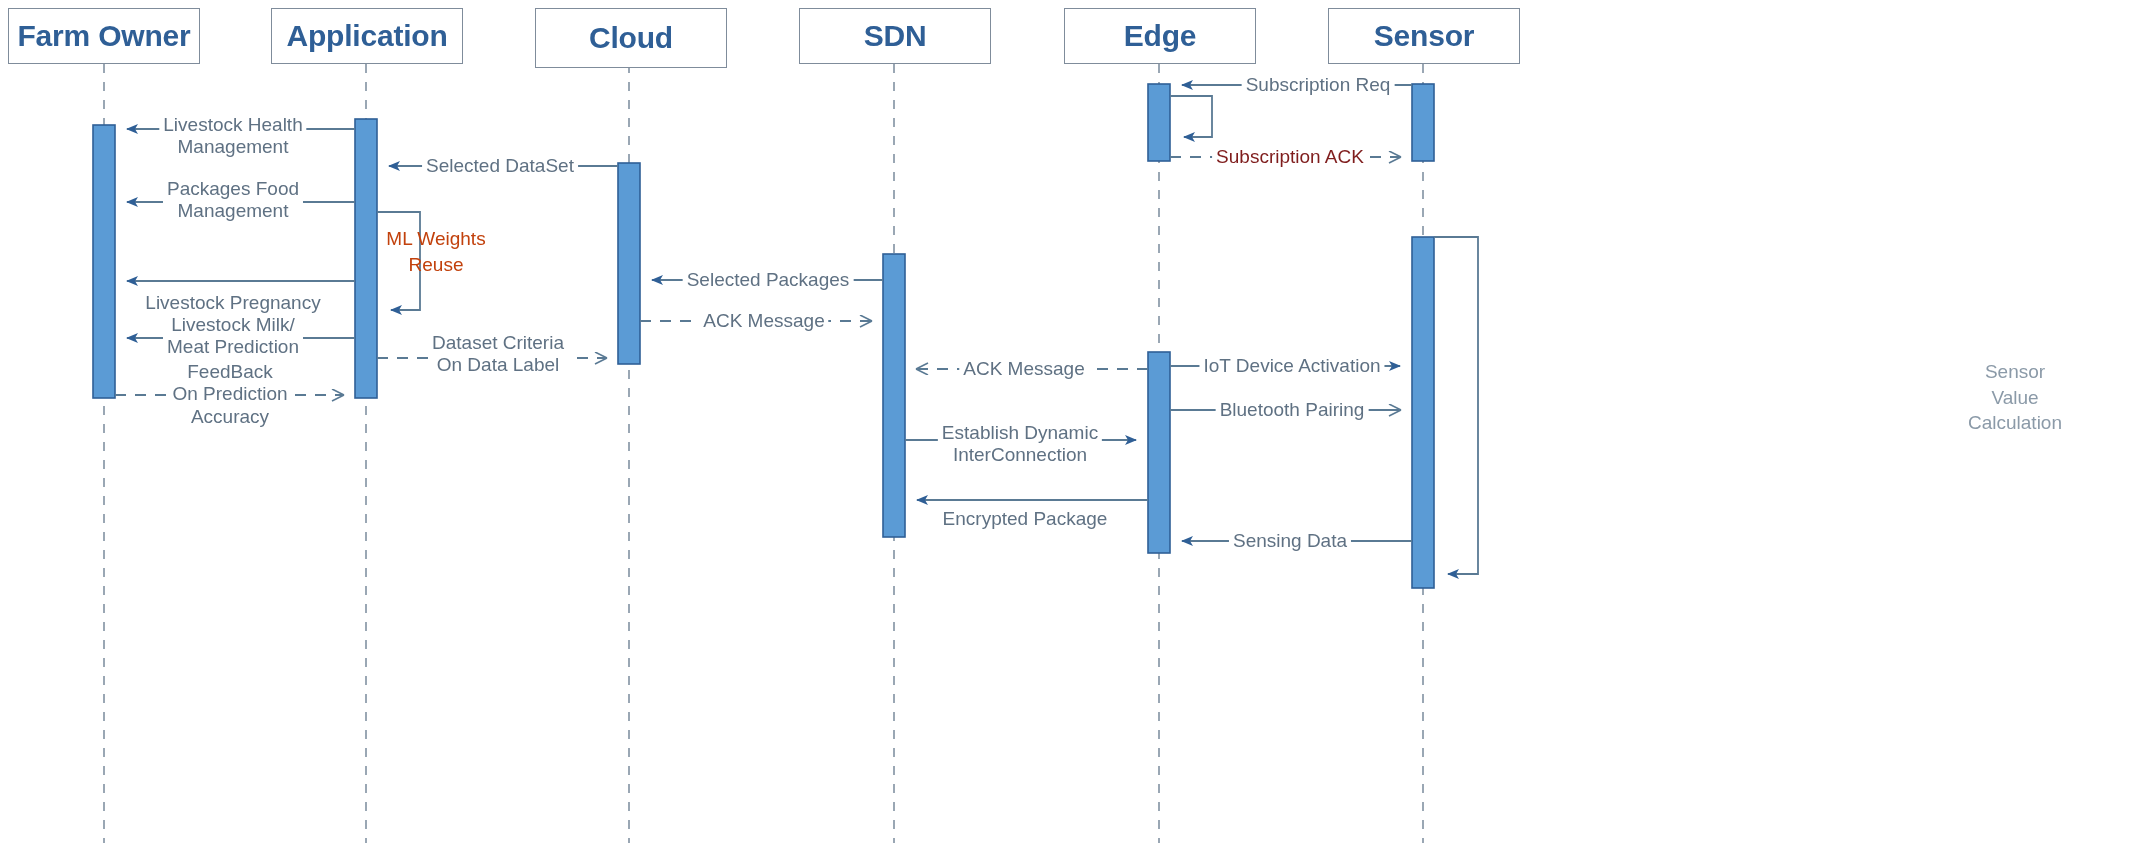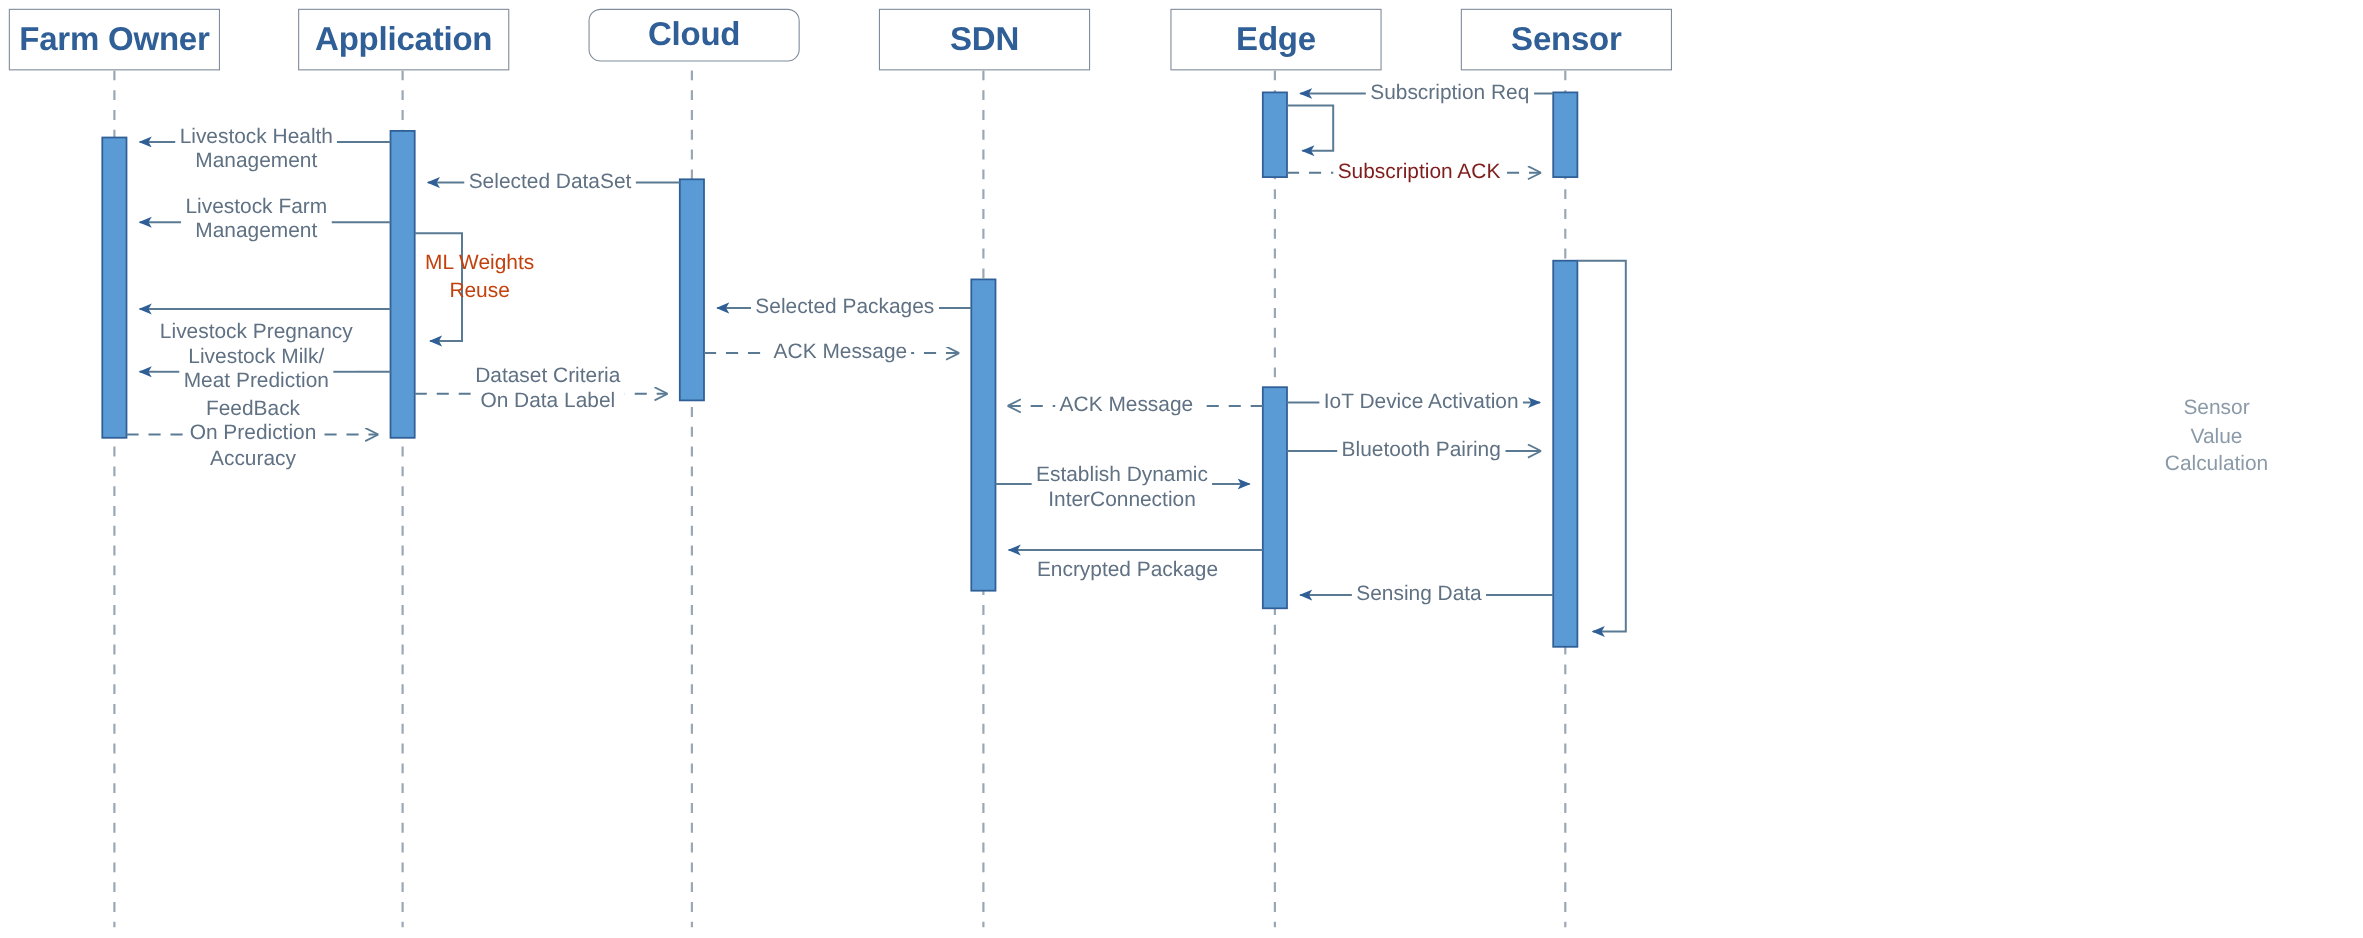--- a/index.html
+++ b/index.html
@@ -105,40 +105,40 @@
         <path d="M 1434 237 L 1478 237 L 1478 574 L 1448 574" stroke="#5a7a94" stroke-width="1.8" fill="none" marker-end="url(#arrowFilledL)"></path>
       </g>
   </svg>
   <div id="actors-layer">
       <div class="actor-box" style="left: 8px; top: 8px; width: 192px; height: 56px; border-color: rgb(127, 140, 155);">
         <span class="actor-label" style="color: rgb(47, 95, 150);">Farm Owner</span>
       </div>
       <div class="actor-box" style="left: 271px; top: 8px; width: 192px; height: 56px; border-color: rgb(127, 140, 155);">
         <span class="actor-label" style="color: rgb(47, 95, 150);">Application</span>
       </div>
-      <div class="actor-box" style="left: 535px; top: 8px; width: 192px; height: 48px; border-color: rgb(127, 140, 155); border-radius: 11px;">
+      <div class="actor-box" style="left: 535px; top: 8px; width: 192px; height: 60px; border-color: rgb(127, 140, 155);">
         <span class="actor-label" style="color: rgb(47, 95, 150);">Cloud</span>
       </div>
       <div class="actor-box" style="left: 799px; top: 8px; width: 192px; height: 56px; border-color: rgb(127, 140, 155);">
         <span class="actor-label" style="color: rgb(47, 95, 150);">SDN</span>
       </div>
       <div class="actor-box" style="left: 1064px; top: 8px; width: 192px; height: 56px; border-color: rgb(127, 140, 155);">
         <span class="actor-label" style="color: rgb(47, 95, 150);">Edge</span>
       </div>
       <div class="actor-box" style="left: 1328px; top: 8px; width: 192px; height: 56px; border-color: rgb(127, 140, 155);">
         <span class="actor-label" style="color: rgb(47, 95, 150);">Sensor</span>
       </div>
     </div>
   <div id="labels-layer">
       <div class="msg-label" style="left: 233px; top: 136px; color: rgb(95, 113, 131);">Livestock Health
 Management</div>
       <div class="msg-label" style="left: 1290px; top: 85px; color: rgb(95, 113, 131); margin-left: 28px;">Subscription Req</div>
       <div class="msg-label" style="left: 1290px; top: 157px; color: #7f1d1d;">Subscription ACK</div>
       <div class="msg-label" style="left: 500px; top: 166px; color: rgb(95, 113, 131);">Selected DataSet</div>
-      <div class="msg-label" style="left: 233px; top: 200px; color: rgb(95, 113, 131);">Livestock Farm
+      <div class="msg-label" style="left: 233px; top: 200px; color: rgb(95, 113, 131);">Packages Food
 Management</div>
       <div class="msg-label" style="left: 233px; top: 278px; color: rgb(95, 113, 131); margin-top: 36px;">Livestock Pregnancy
 Prediction</div>
       <div class="msg-label" style="left: 768px; top: 280px; color: rgb(95, 113, 131);">Selected Packages</div>
       <div class="msg-label" style="left: 764px; top: 321px; color: rgb(95, 113, 131);">ACK Message</div>
       <div class="msg-label" style="left: 233px; top: 336px; color: rgb(95, 113, 131);">Livestock Milk/
 Meat Prediction</div>
       <div class="msg-label" style="left: 498px; top: 354px; color: rgb(95, 113, 131);">Dataset Criteria
 On Data Label</div>
       <div class="msg-label" style="left: 1024px; top: 369px; color: rgb(95, 113, 131);">ACK Message</div>

